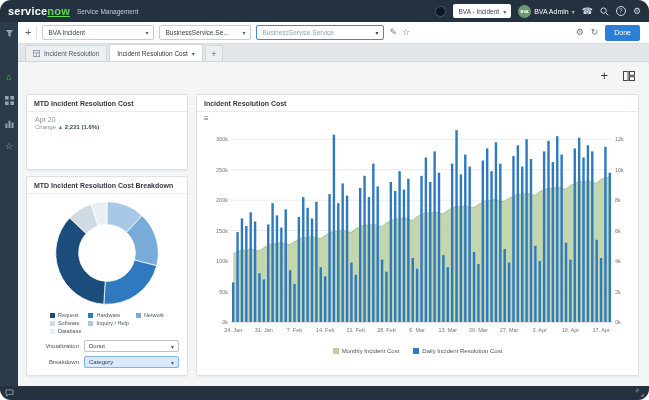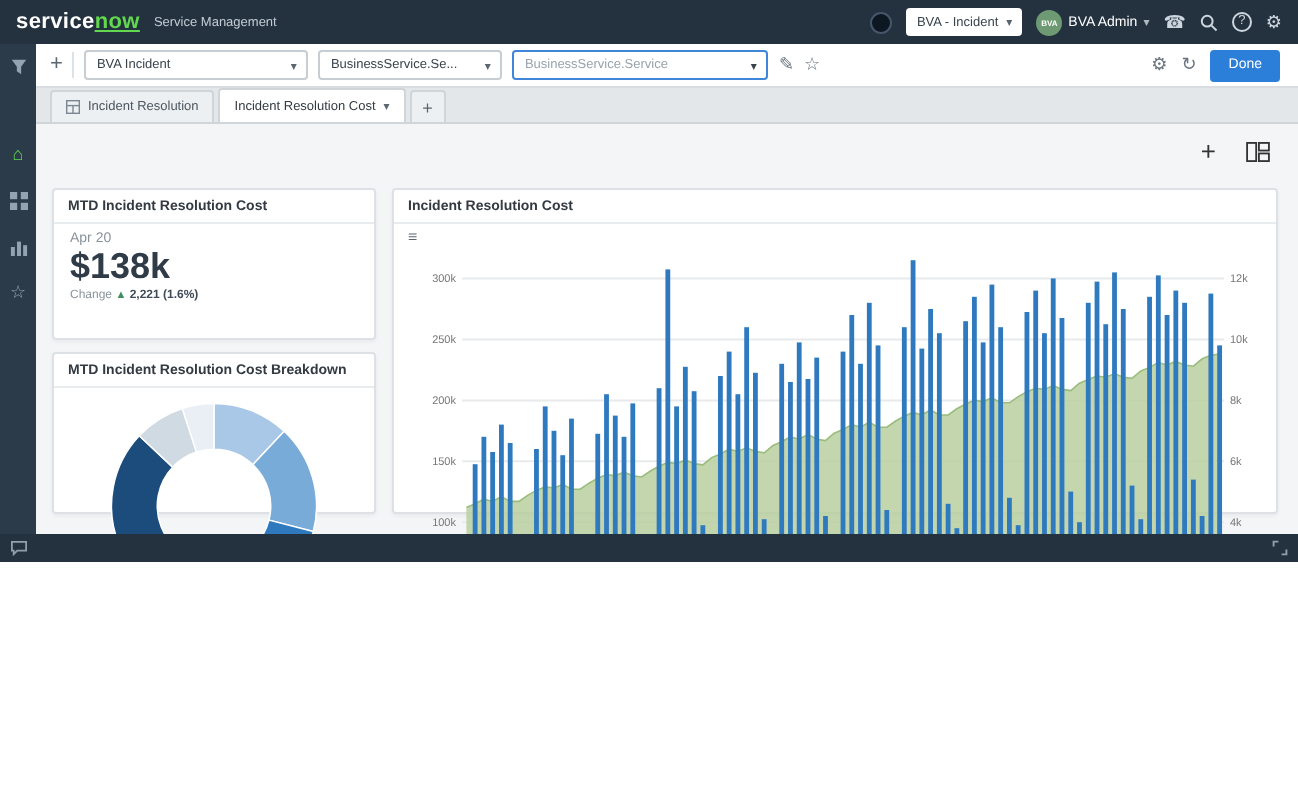--- a/index.html
+++ b/index.html
@@ -1,17 +1,17 @@
 <!DOCTYPE html>
 <html><head>
 <meta charset="utf-8">
 <style>
   html,body{margin:0;padding:0;background:#fff;}
-  #app{position:relative;width:649px;height:281px;overflow:hidden;
-       font-family:"Liberation Sans",sans-serif;background:#f4f5f6;
+  #app{position:relative;width:649px;height:400px;overflow:hidden;
+       font-family:"Liberation Sans",sans-serif;background:#f4f5f6;border-radius:11px;
        -webkit-font-smoothing:antialiased;}
   
   .top-header{position:absolute;top:0;left:0;right:0;height:22px;background:#243240;
               display:flex;align-items:center;color:#fff;padding:0 8px;box-sizing:border-box;z-index:5;}
   .logo{display:flex;align-items:baseline;font-weight:bold;font-size:11px;letter-spacing:.2px;}
   .logo .svc{color:#fff;}
   .logo .now{color:#62d84e;text-decoration:underline;}
   .hdr-sub{font-size:6.5px;color:#c3ccd4;margin-left:7px;}
   .hdr-right{margin-left:auto;display:flex;align-items:center;gap:7px;}
   .scope-dot{width:11px;height:11px;border-radius:50%;background:#0d1722;border:1px solid #45566a;box-sizing:border-box;}
@@ -208,21 +208,20 @@
             <rect x="7" y="0.5" width="5.5" height="4.2" fill="none" stroke="currentColor"></rect>
             <rect x="7" y="6.3" width="5.5" height="4.2" fill="none" stroke="currentColor"></rect>
           </svg>
       </span>
     </div>
 
     <div class="card kpi-card">
       <div class="card-hd">MTD Incident Resolution Cost</div>
       <div class="kpi-body">
         <div class="kpi-date">Apr 20</div>
-        <div class="kpi-value">$138k</div>
         <div class="kpi-change">
           <span>Change</span>
           <span class="arrow">▲</span>
           <span class="val">2,221 (1.6%)</span>
         </div>
       </div>
     </div>
 
     <div class="card breakdown-card">
       <div class="card-hd">MTD Incident Resolution Cost Breakdown</div>

